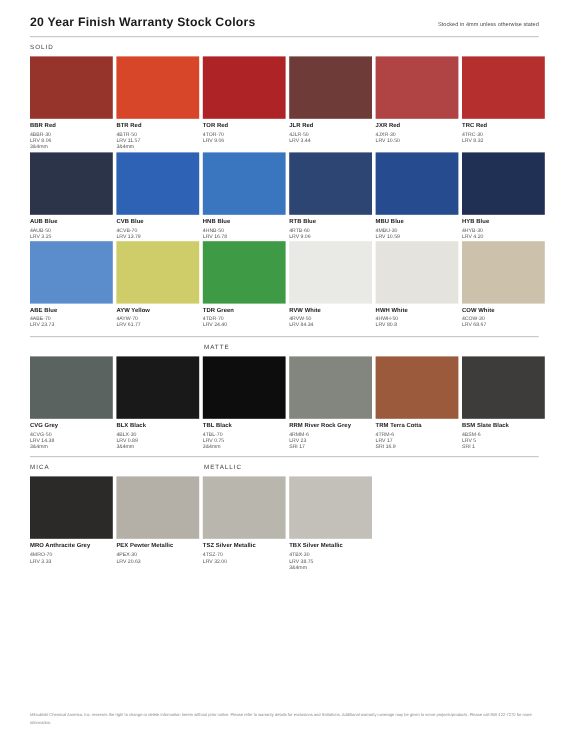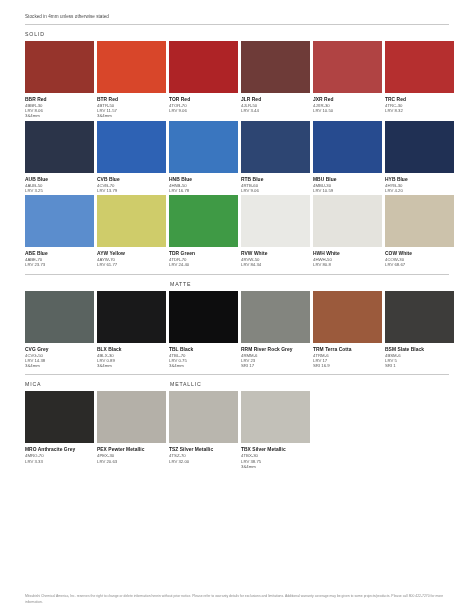--- a/index.html
+++ b/index.html
@@ -115,20 +115,21 @@
     line-height: 1.55;
     color: #8a8a8a;
   }
 </style>
 </head>
 <body>
 
 <div class="page">
 
   <div class="header">
+    <div class="doc-title">20 Year Finish Warranty Stock Colors</div>
     <div class="header-note">Stocked in 4mm unless otherwise stated</div>
   </div>
 
   <div class="section-label">SOLID</div>
 
   <div class="grid block">
       <div class="cell">
         <div class="swatch" style="background: rgb(150, 52, 44);"></div>
         <div class="meta">
           <div class="name">BBR Red</div>

